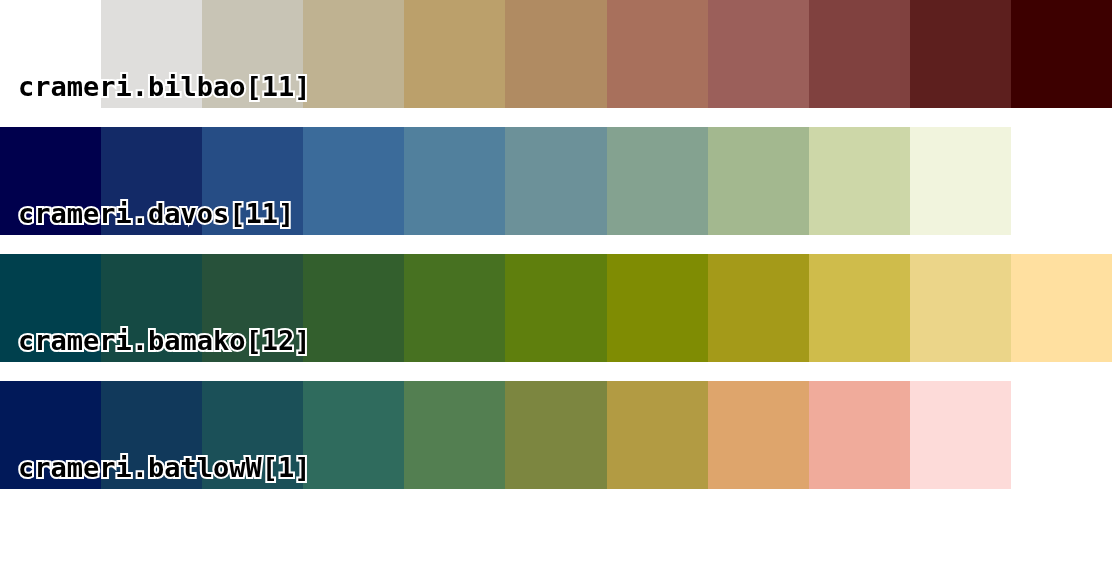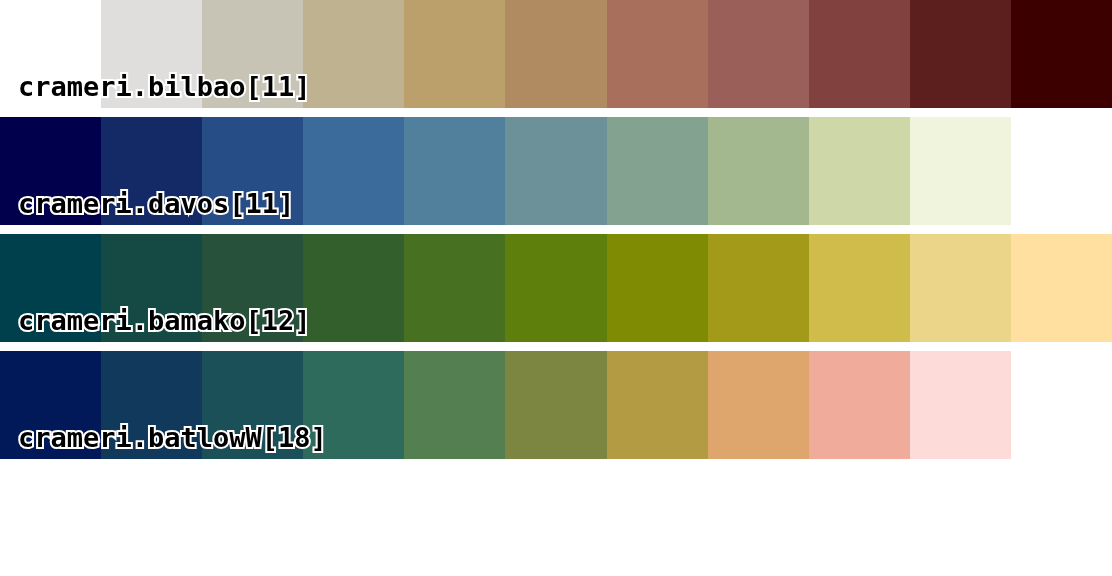--- a/index.html
+++ b/index.html
@@ -21,21 +21,21 @@
     flex-direction: column;
     background: #ffffff;
   }
   .cmap-row {
     position: relative;
     width: 1112px;
     height: 108px;
     flex: 0 0 108px;
   }
   .cmap-row.gap-after {
-    margin-bottom: 9px;
+    margin-bottom: 19px;
   }
   .swatch-strip {
     position: absolute;
     inset: 0;
     display: flex;
     flex-direction: row;
   }
   .swatch {
     flex: 1 1 0;
     height: 100%;
@@ -119,15 +119,15 @@
         <div class="swatch" style="background-color: rgb(27, 80, 88);"></div>
         <div class="swatch" style="background-color: rgb(47, 107, 93);"></div>
         <div class="swatch" style="background-color: rgb(83, 127, 81);"></div>
         <div class="swatch" style="background-color: rgb(124, 134, 64);"></div>
         <div class="swatch" style="background-color: rgb(178, 155, 67);"></div>
         <div class="swatch" style="background-color: rgb(222, 165, 108);"></div>
         <div class="swatch" style="background-color: rgb(240, 171, 155);"></div>
         <div class="swatch" style="background-color: rgb(253, 219, 217);"></div>
         <div class="swatch" style="background-color: rgb(255, 255, 255);"></div>
       </div>
-      <div class="cmap-label">crameri.batlowW[18]</div>
+      <div class="cmap-label">crameri.batlowW[1]</div>
     </div>
   </div>
 
 </body></html>

